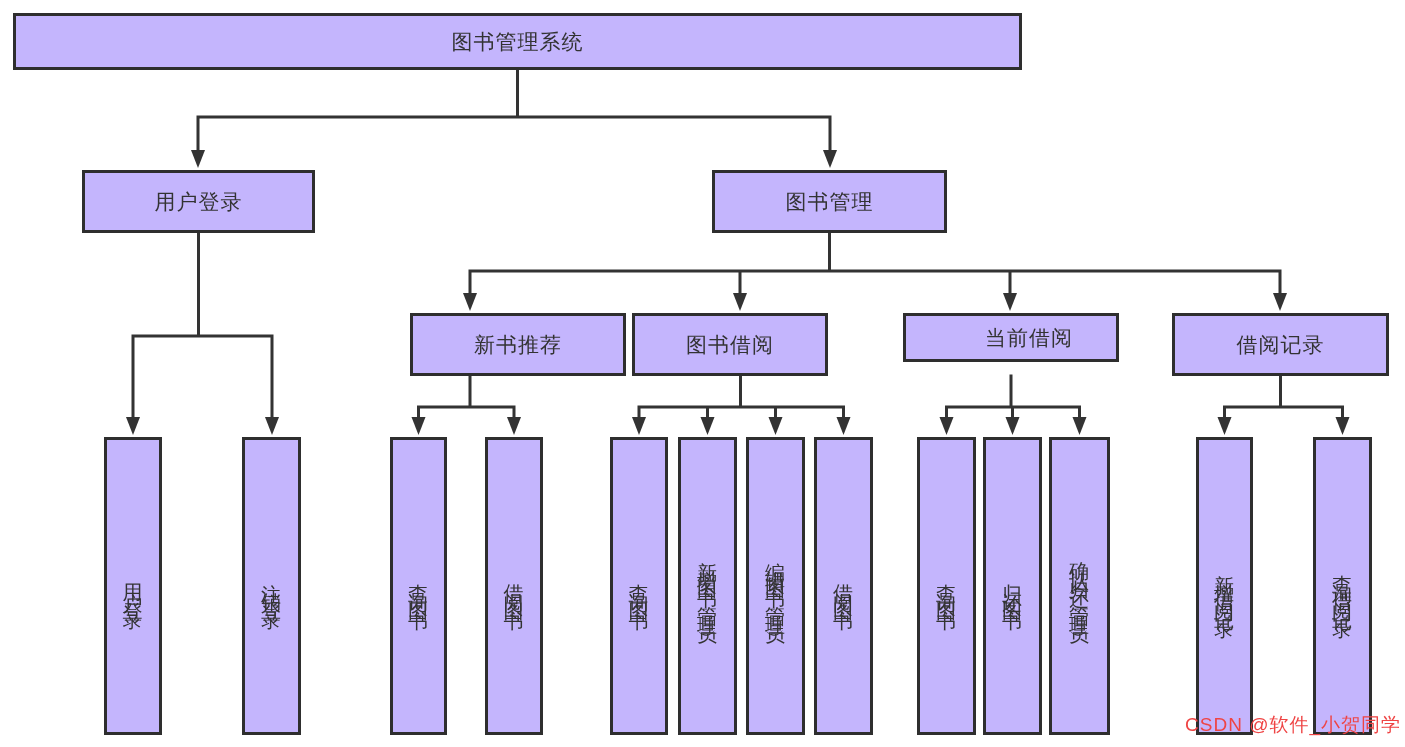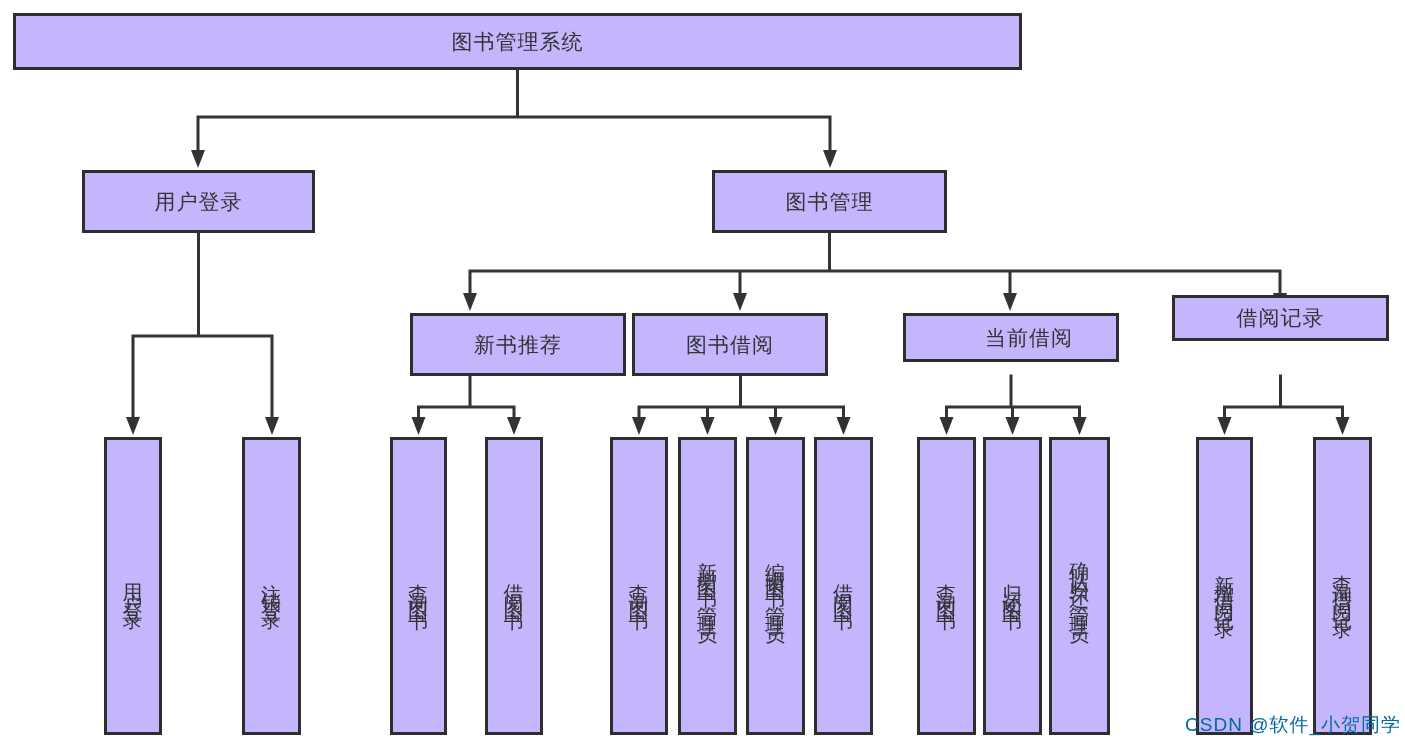--- a/index.html
+++ b/index.html
@@ -43,21 +43,21 @@
     text-orientation: mixed;
     letter-spacing: 9px;
     line-height: 1.1;
     white-space: nowrap;
   }
   .watermark {
     position: absolute;
     right: 4px;
     bottom: 9px;
     font-size: 19px;
-    color: #0369a1;
+    color: #ef4444;
     letter-spacing: 1px;
   }
 </style>
 </head>
 <body>
 
 <div class="canvas">
 
   <svg class="connectors" viewBox="0 0 1405 747" xmlns="http://www.w3.org/2000/svg">
     <g>
@@ -115,21 +115,21 @@
 
   <div class="node h" style="left:362px; top:313px; width:216px; height:63px;margin-left:48px;">
     <span>新书推荐</span>
   </div>
   <div class="node h" style="left:632px; top:313px; width:196px; height:63px;">
     <span>图书借阅</span>
   </div>
   <div class="node h" style="left:903px; top:313px; width:216px; height:49px;padding-left:36px;">
     <span>当前借阅</span>
   </div>
-  <div class="node h" style="left:1172px; top:295px; width:217px; height:46px;text-align:center;">
+  <div class="node h" style="left:1172px; top:313px; width:217px; height:63px;text-align:center;">
     <span>借阅记录</span>
   </div>
 
   <div class="node leaf" style="left:104px; top:437px; width:58px; height:298px;">
     <span>用户登录</span>
   </div>
   <div class="node leaf" style="left:242px; top:437px; width:59px; height:298px;">
     <span>注销登录</span>
   </div>
 

